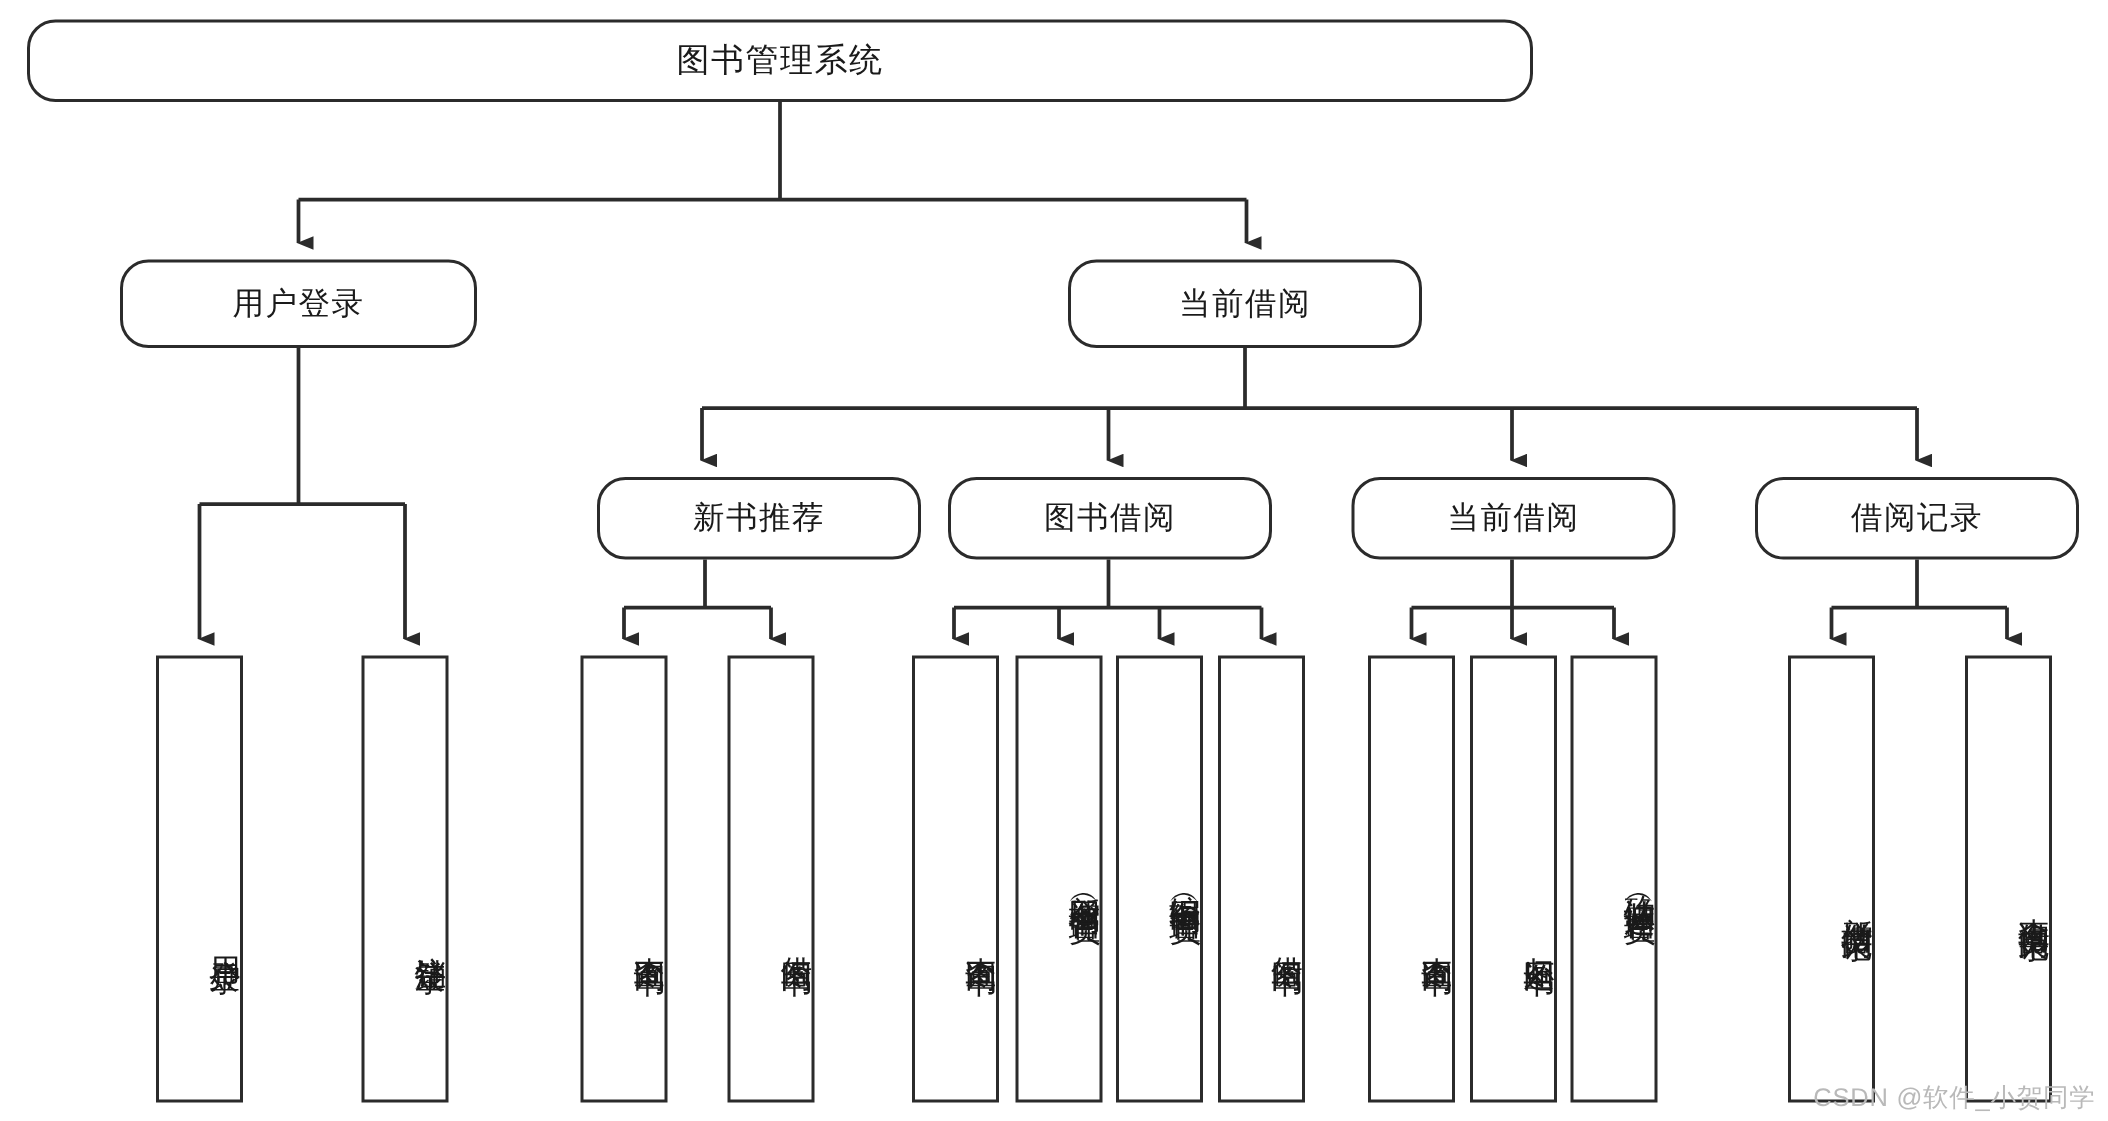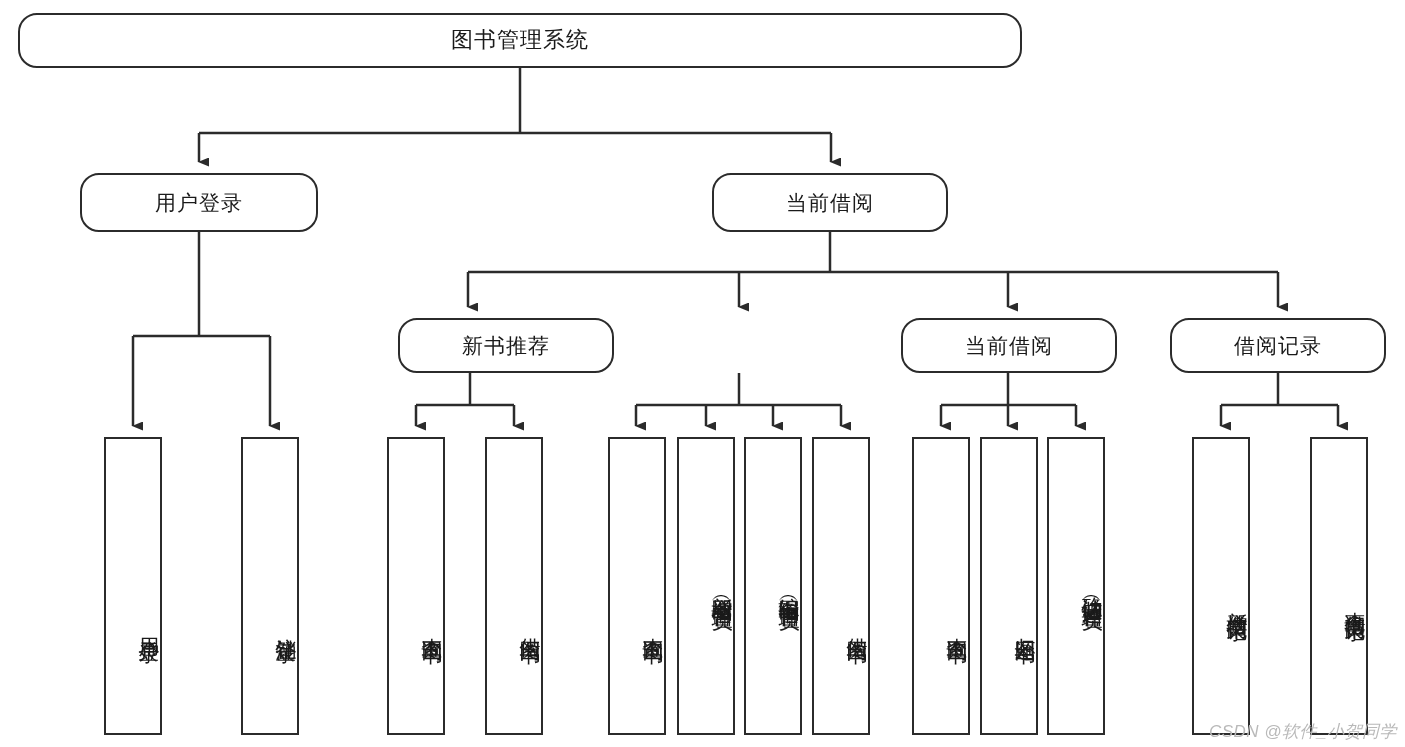--- a/index.html
+++ b/index.html
@@ -62,21 +62,20 @@
     font-size: 22px;
   }
   .watermark {
     position: absolute;
     right: 8px;
     bottom: 4px;
     font-size: 17px;
     color: #b9b9b9;
     white-space: nowrap;
     letter-spacing: 0.5px;
-    font-style: italic;
   }
 </style>
 </head>
 <body>
 
 <div id="canvas">
 
   <svg id="edges" viewBox="0 0 1405 747" width="1405" height="747">
     <defs>
       <marker id="arrowhead" markerWidth="9" markerHeight="11" refX="4.5" refY="10" orient="auto" markerUnits="userSpaceOnUse">
@@ -138,20 +137,23 @@
   </div>
 
   <div class="node h" style="left:712px; top:173px; width:236px; height:59px;">
     <span>当前借阅</span>
   </div>
 
   <div class="node h" style="left:362px; top:318px; width:216px; height:55px;margin-left:36px;">
     <span>新书推荐</span>
   </div>
 
+  <div class="node h" style="left:632px; top:318px; width:216px; height:55px;">
+    <span>图书借阅</span>
+  </div>
 
   <div class="node h" style="left:901px; top:318px; width:216px; height:55px;">
     <span>当前借阅</span>
   </div>
 
   <div class="node h" style="left:1170px; top:318px; width:216px; height:55px;">
     <span>借阅记录</span>
   </div>
 
   <div class="node v" style="left:104px; top:437px; width:58px; height:298px; padding-top:78px;">

